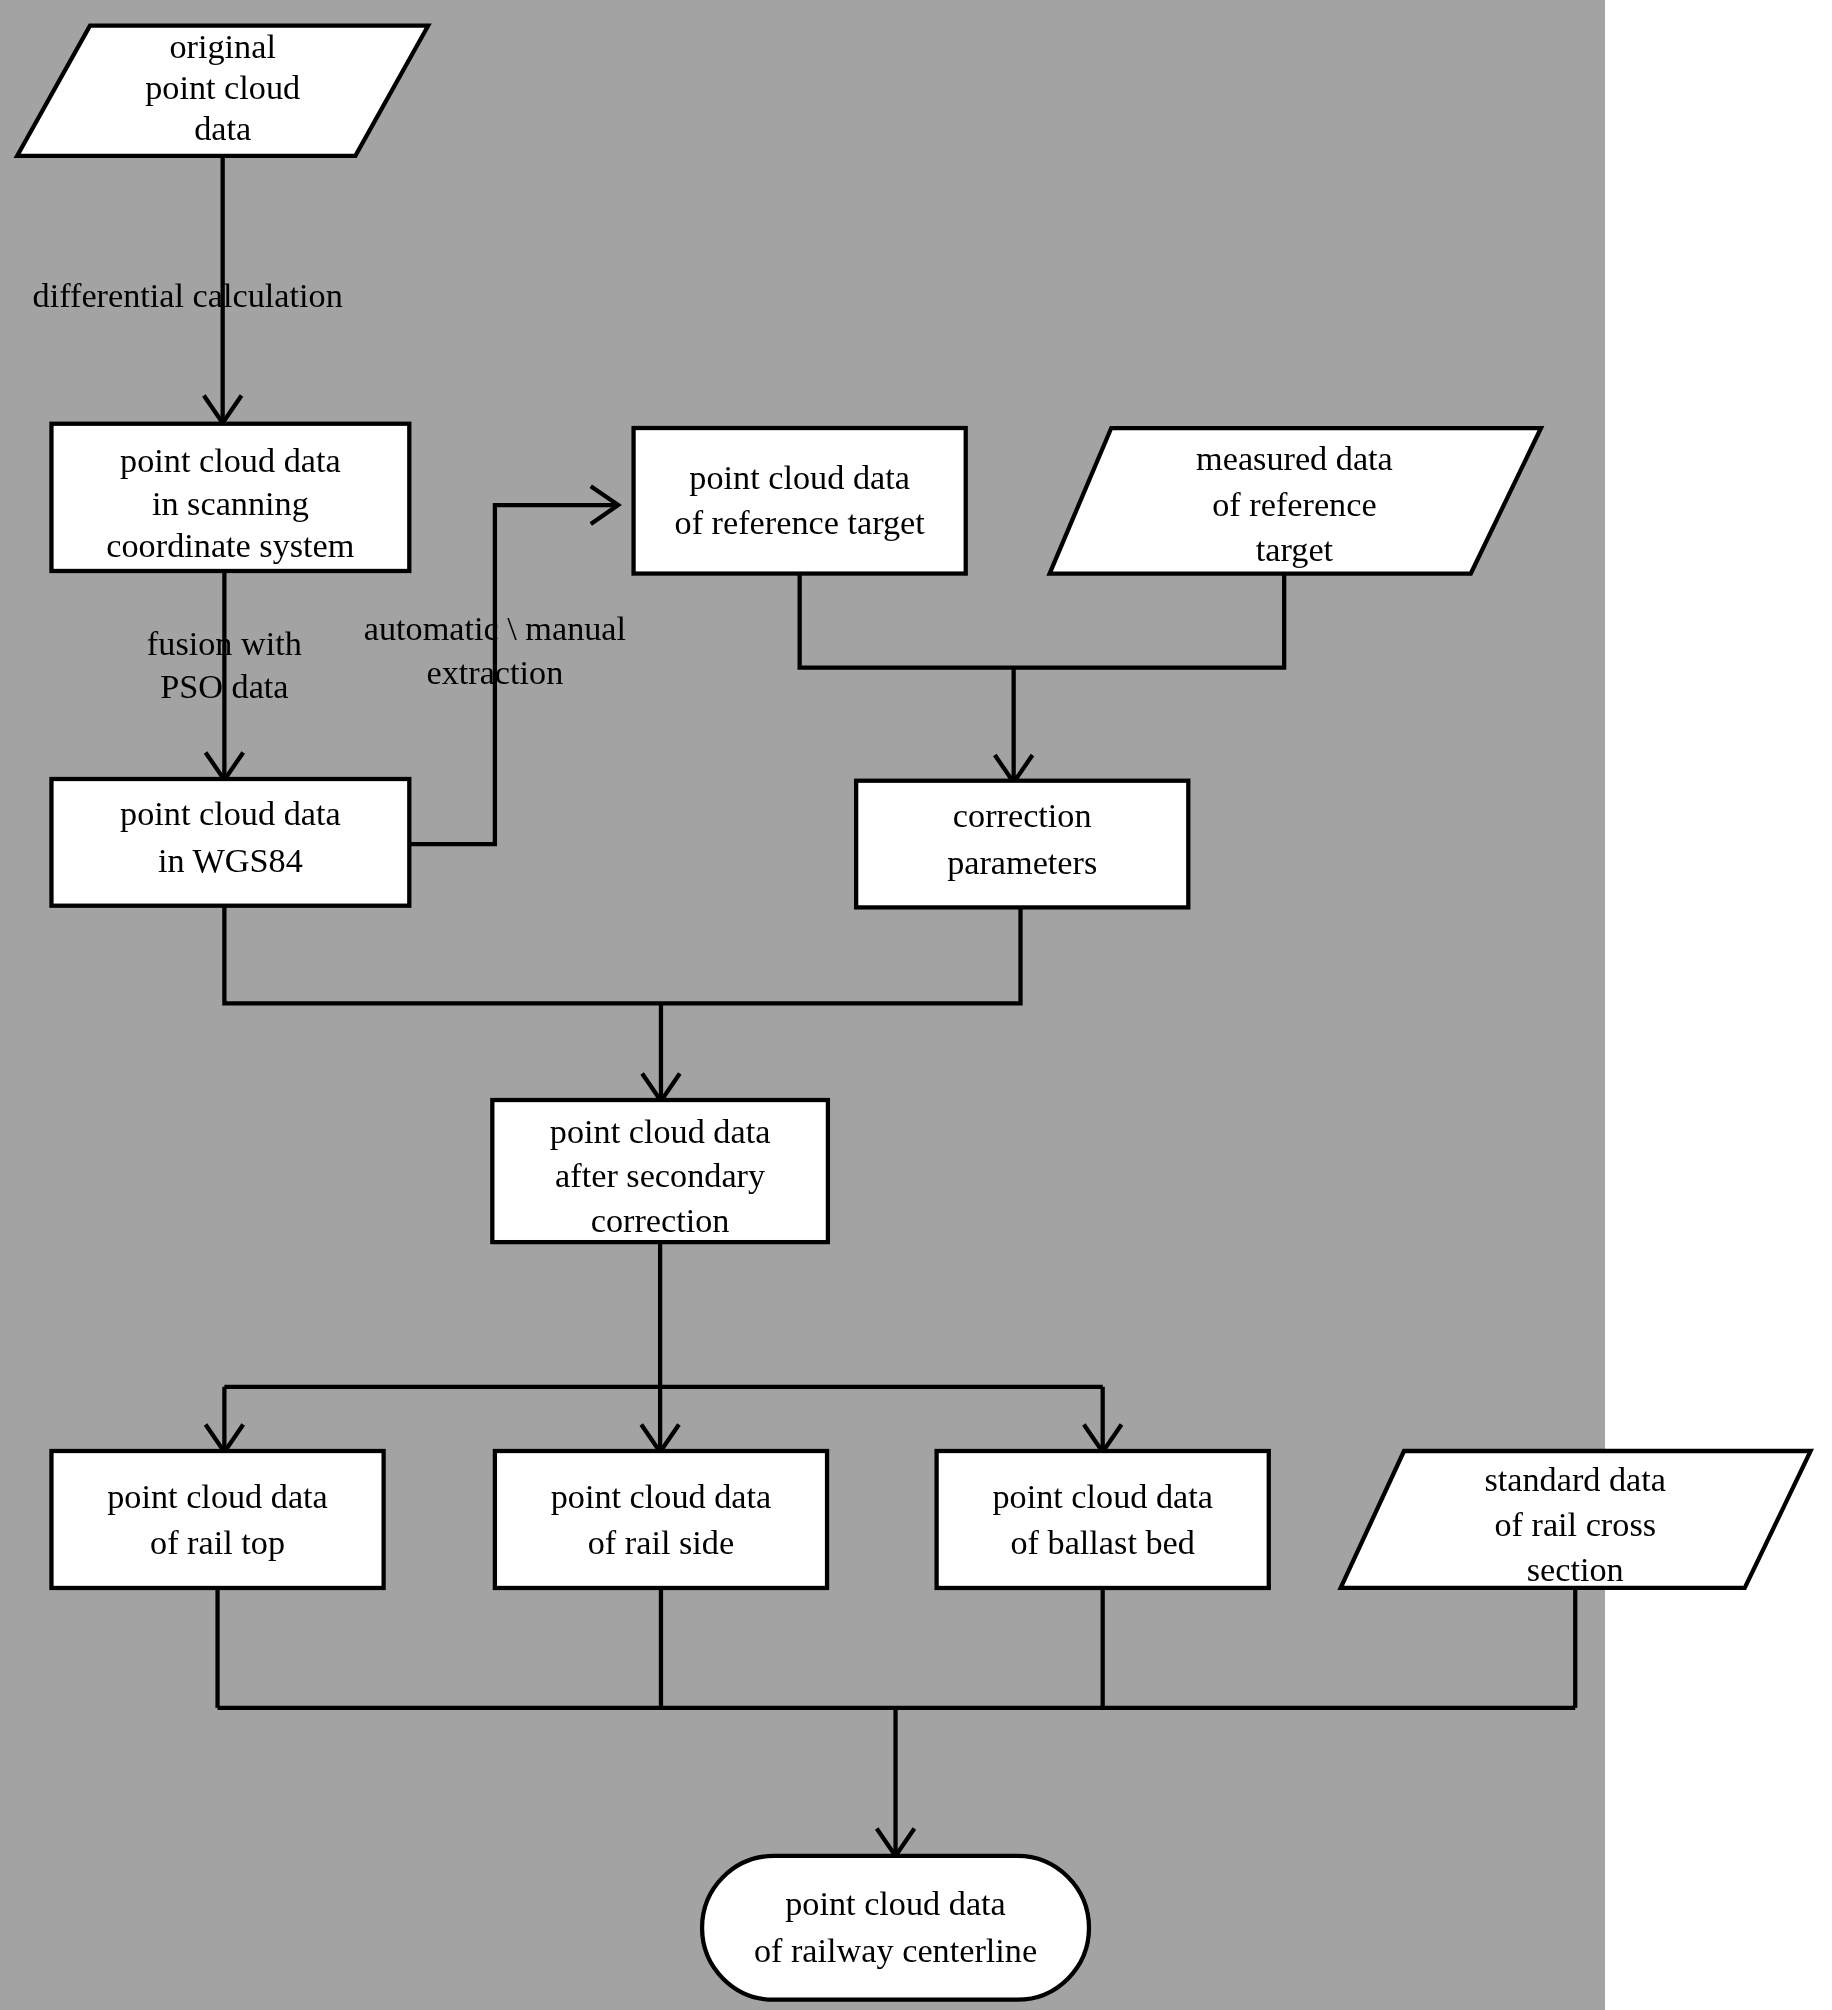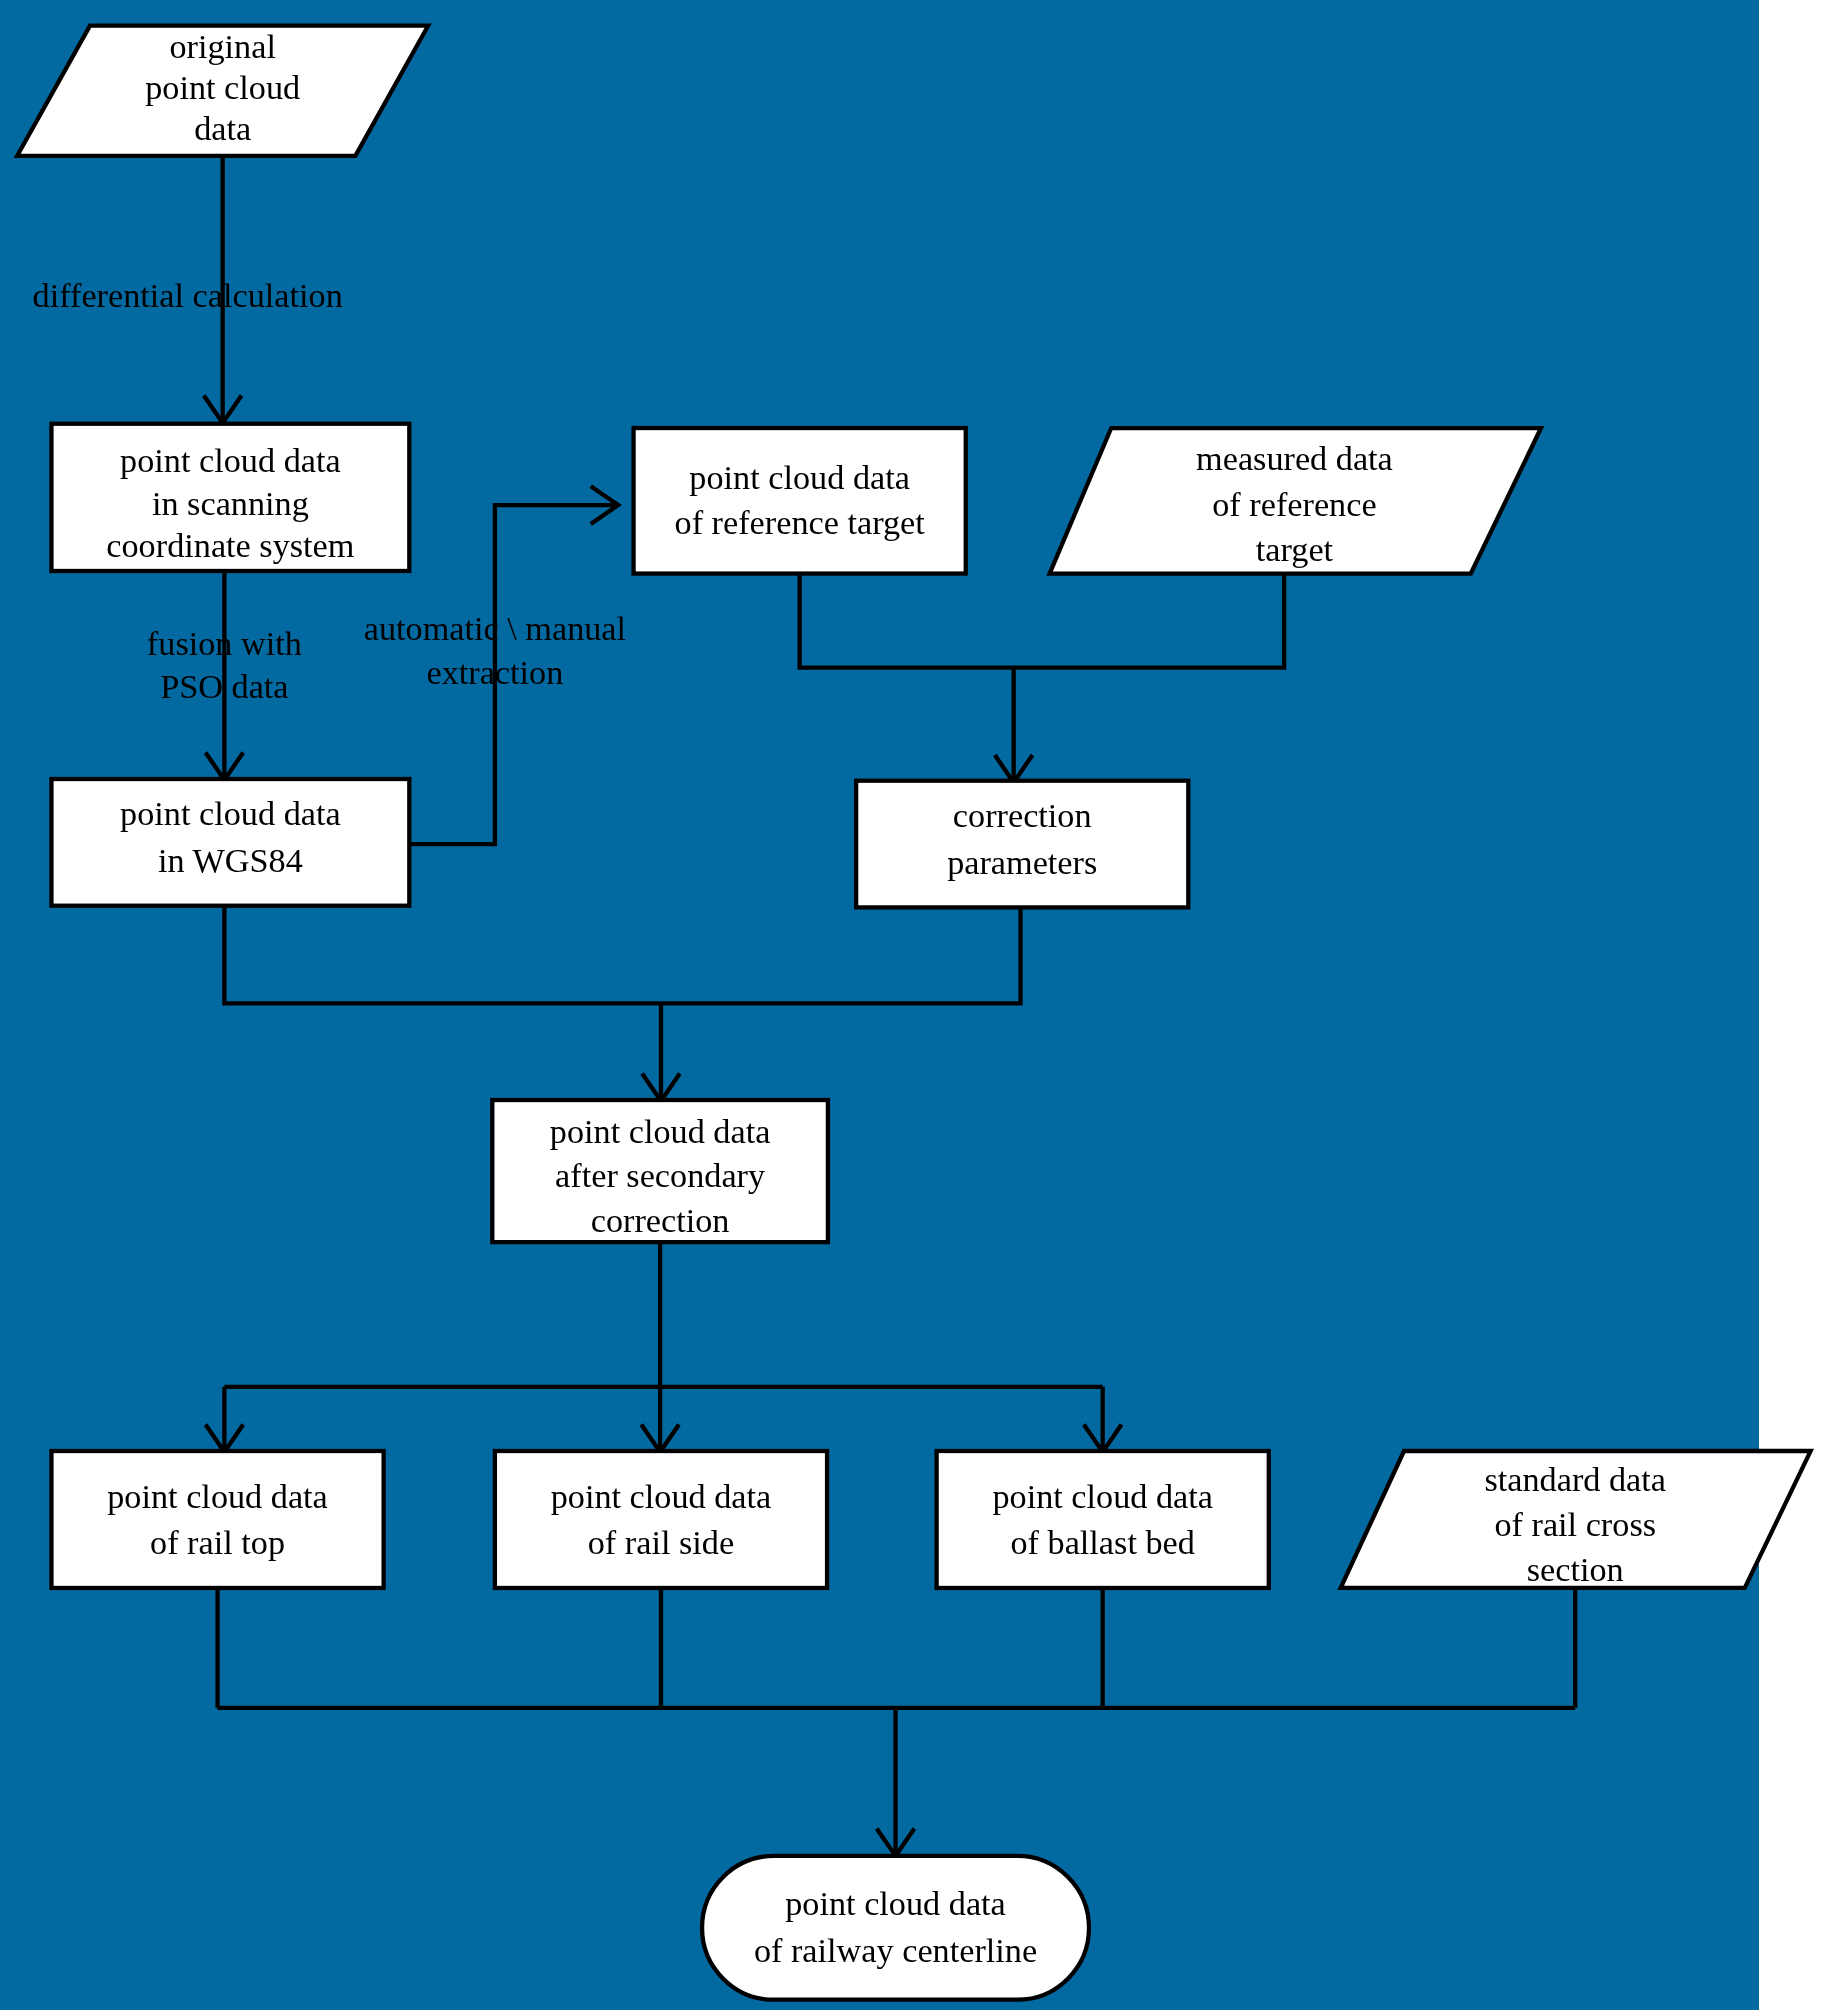--- a/index.html
+++ b/index.html
@@ -8,23 +8,23 @@
     background: #ffffff;
   }
   body {
     width: 1833px;
     height: 2010px;
     font-family: "Liberation Serif", "DejaVu Serif", serif;
     overflow: hidden;
   }
   #flowchart-root {
     position: relative;
-    width: 1759px;
+    width: 1605px;
     height: 2010px;
-    background: #0369a1;
+    background: #a3a3a3;
   }
   svg#diagram {
     display: block;
     width: 1833px;
     height: 2010px;
   }
   .shape-outline {
     fill: #ffffff;
     stroke: #000000;
     stroke-width: 5;

